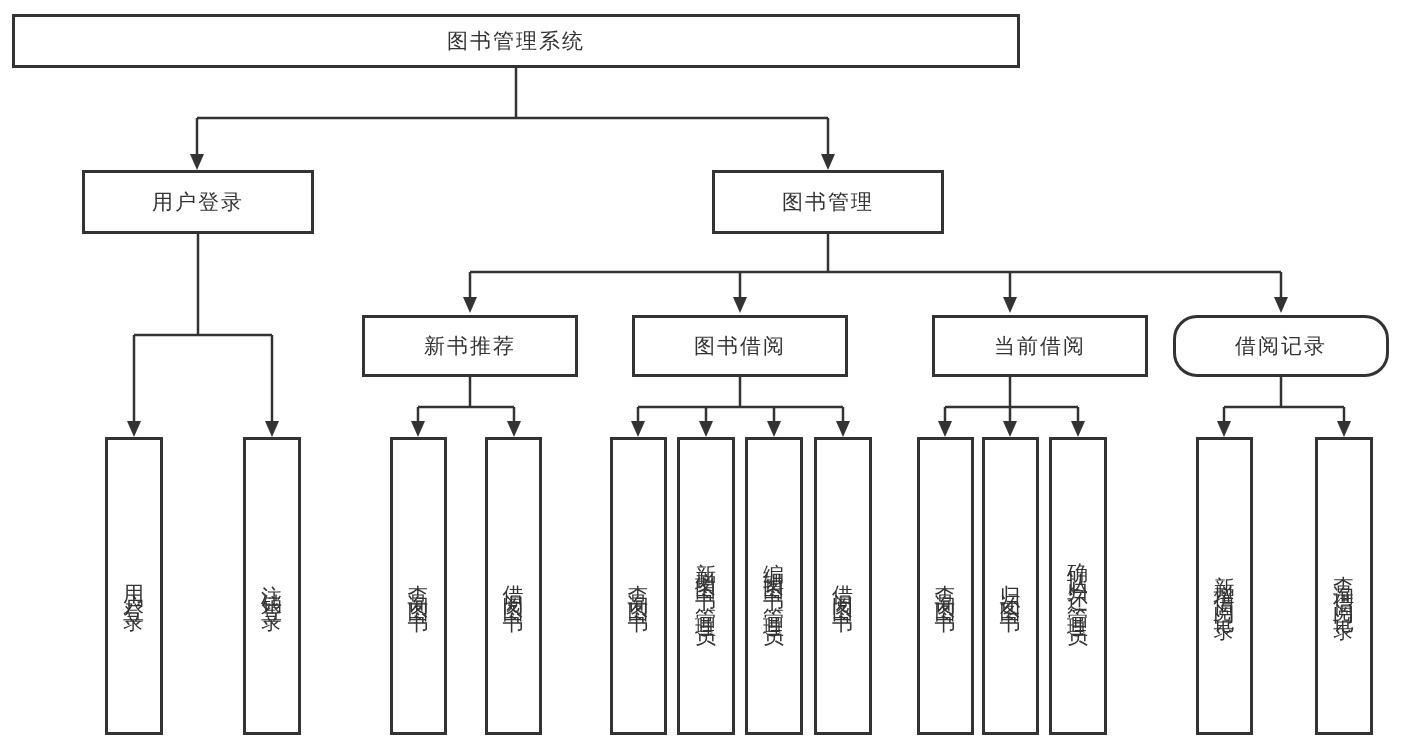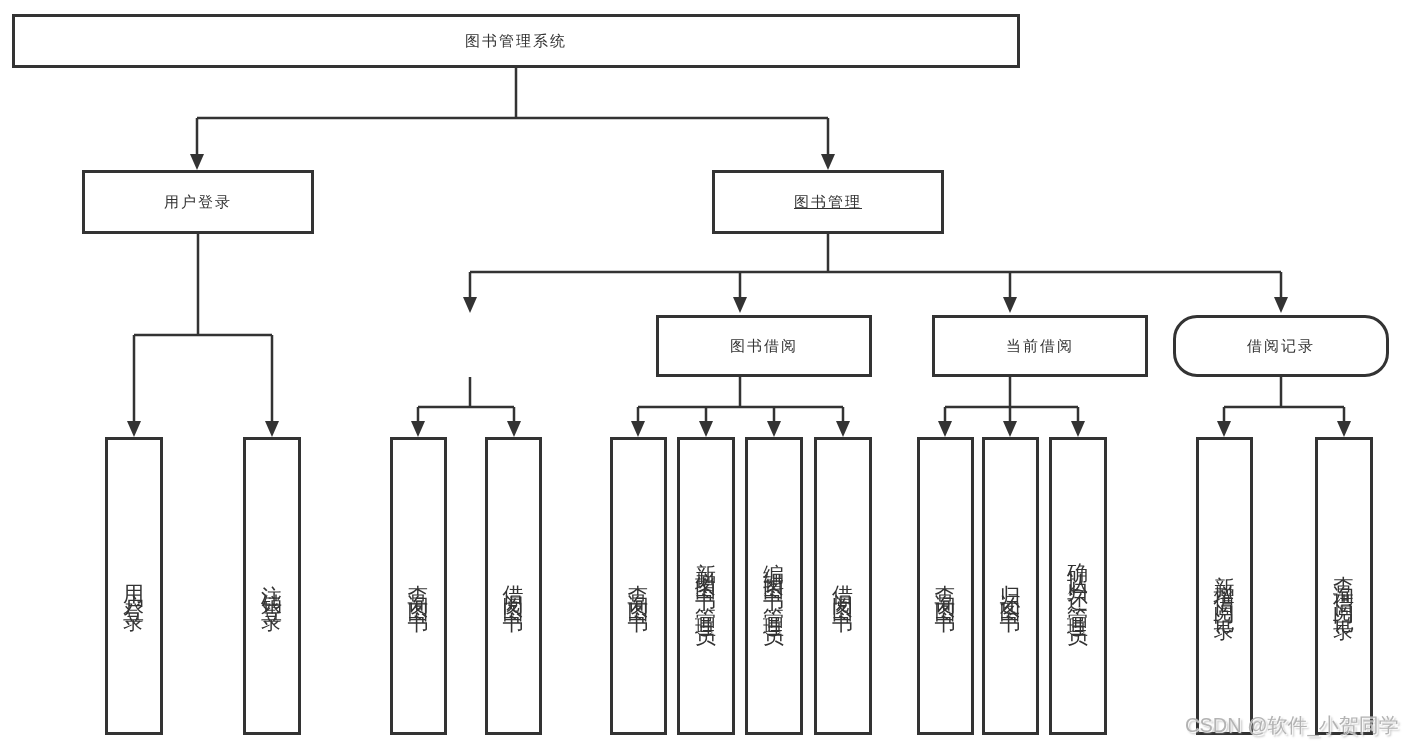--- a/index.html
+++ b/index.html
@@ -18,21 +18,21 @@
   }
   .connectors{position:absolute;left:0;top:0;width:1405px;height:747px;}
   .connectors path{stroke:var(--line-color);stroke-width:2.5;fill:none;}
   .connectors polygon{fill:var(--line-color);stroke:none;}
   .hbox{
     position:absolute;
     box-sizing:border-box;
     border:3px solid var(--line-color);
     background:var(--box-bg);
     display:flex;align-items:center;justify-content:center;
-    font-size:15px;letter-spacing:2px;color:var(--text-color);
+    font-size:21px;letter-spacing:2px;color:var(--text-color);
     white-space:nowrap;
   }
   .vbox{
     position:absolute;
     box-sizing:border-box;
     border:3px solid var(--line-color);
     background:var(--box-bg);
     display:flex;align-items:center;justify-content:center;
   }
   .vbox span{
@@ -90,23 +90,24 @@
     <polygon points="1078,437 1071,421 1085,421"></polygon>
 
     <path d="M1281 377 V407 M1224 407 H1344 M1224 407 V423 M1344 407 V423"></path>
     <polygon points="1224,437 1217,421 1231,421"></polygon>
     <polygon points="1344,437 1337,421 1351,421"></polygon>
   </svg>
 
   <div class="hbox" style="left:12px;top:14px;width:1008px;height:54px;">图书管理系统</div>
 
   <div class="hbox" style="left:82px;top:170px;width:232px;height:64px;">用户登录</div>
-  <div class="hbox" style="left:712px;top:170px;width:232px;height:64px;text-decoration:underline;">图书管理</div>
+  <div class="hbox" style="left:712px;top:170px;width:232px;height:64px;">图书管理</div>
 
-  <div class="hbox" style="left:632px;top:315px;width:216px;height:62px;margin-left:24px;">图书借阅</div>
+  <div class="hbox" style="left:362px;top:315px;width:216px;height:62px;">新书推荐</div>
+  <div class="hbox" style="left:632px;top:315px;width:216px;height:62px;">图书借阅</div>
   <div class="hbox" style="left:932px;top:315px;width:216px;height:62px;">当前借阅</div>
   <div class="hbox" style="left:1173px;top:315px;width:216px;height:62px;border-radius:24px;">借阅记录</div>
 
   <div class="vbox" style="left:105px;top:437px;width:58px;height:298px;">
     <span>用户登录</span>
   </div>
   <div class="vbox" style="left:243px;top:437px;width:58px;height:298px;">
     <span>注销登录</span>
   </div>
 
@@ -140,15 +141,14 @@
     <span>确认归还（管理员）</span>
   </div>
 
   <div class="vbox" style="left:1196px;top:437px;width:57px;height:298px;">
     <span>新增借阅记录</span>
   </div>
   <div class="vbox" style="left:1315px;top:437px;width:58px;height:298px;">
     <span>查询借阅记录</span>
   </div>
 
-  <div class="watermark">CSDN @软件_小贺同学</div>
 
 </div>
 
 </body></html>

